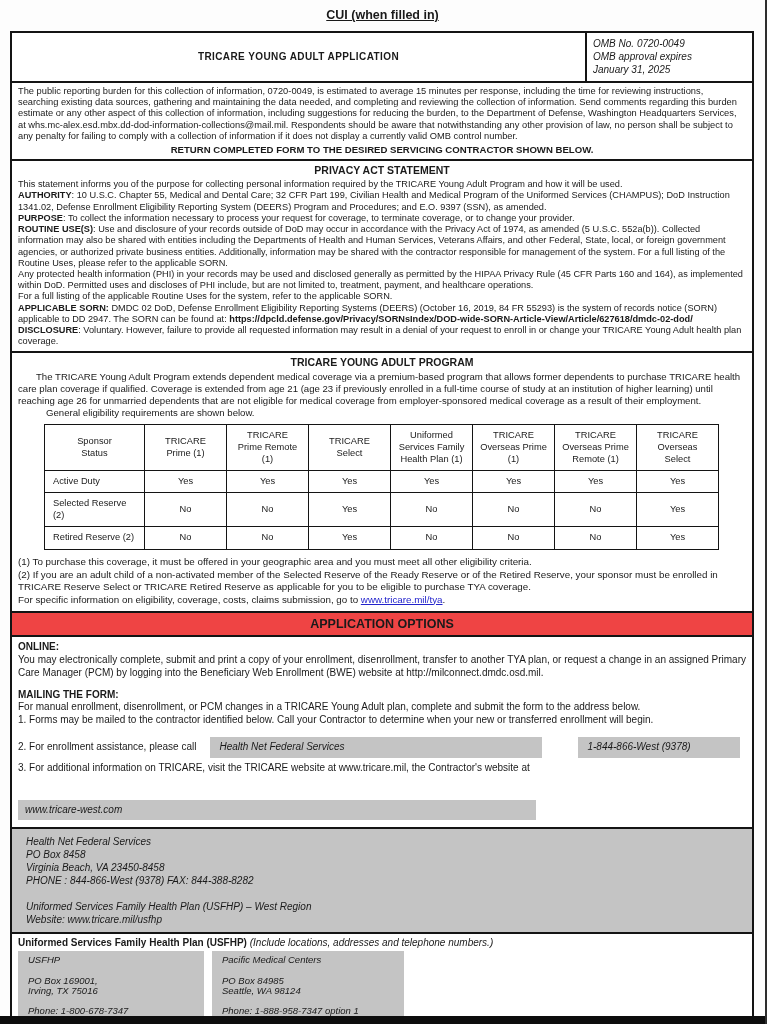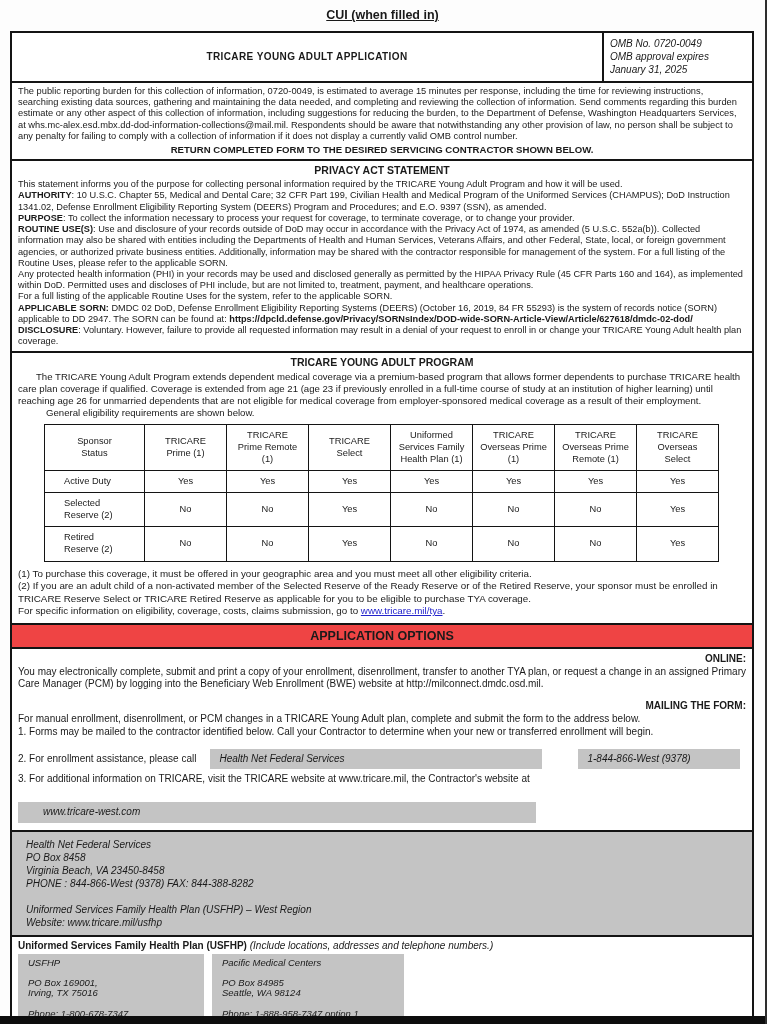--- a/index.html
+++ b/index.html
@@ -7,59 +7,59 @@
   .page { position:relative; width:767px; height:1024px; background:#fdfdfd; margin:0 auto;
           overflow:hidden; border-right:2px solid #2e2e2e; }
   .cui-top { text-align:center; font-weight:bold; font-size:12.5px; padding-top:8px;text-decoration:underline; }
 
   .form-box { margin:9px 11px 0 10px; border:2px solid #141414; background:#fff; }
 
   
   .title-row { display:flex; border-bottom:2px solid #141414; }
   .title-cell { flex:1; display:flex; align-items:center; justify-content:center;
                 font-weight:bold; font-size:10px; letter-spacing:.4px; padding:12px 0; }
-  .omb-cell { width:150px; border-left:2px solid #141414; font-style:italic; font-size:10px;
+  .omb-cell { width:167px; border-left:2px solid #141414; font-style:italic; font-size:10px;
               line-height:1.32; padding:4px 6px; white-space:pre-line; }
 
   
   .burden { border-bottom:2px solid #141414; padding:3px 6px 2px; font-size:9.3px; line-height:1.23; }
   .return-line { text-align:center; font-weight:bold; font-size:9.6px; padding:1px 0 2px; }
 
   
   .privacy { border-bottom:2px solid #141414; padding:2px 6px 3px; font-size:9.2px; line-height:1.22; }
   .sec-title { text-align:center; font-weight:bold; font-size:10.5px; padding:1px 0 2px; }
   .pline b { font-weight:bold; }
 
   
   .program { padding:2px 6px 5px; font-size:9.6px; line-height:1.25; }
   .program .indent { text-indent:18px; }
   .gen-line { margin-left:28px; }
 
   table.elig { border-collapse:collapse; margin:5px 0 6px 26px; font-size:9.3px; }
   table.elig th, table.elig td { border:1px solid #141414; text-align:center; vertical-align:middle; }
   table.elig thead th { font-weight:normal; white-space:pre-line; padding:4px 2px; height:46px; width:82px; line-height:1.3; }
   table.elig thead th.sponsor { width:100px; }
-  table.elig tbody th { font-weight:normal; text-align:left; padding:5px 19px; }
+  table.elig tbody th { font-weight:normal; text-align:left; padding:5px 8px; }
   table.elig tbody td { padding:5px 2px;margin-top:8px; }
 
   .notes { font-size:9.8px; line-height:1.28; }
   a.blue-link { color:#2323cc; text-decoration:underline; cursor:pointer; }
   .bold-url { font-weight:bold; }
 
   
   .options-bar { border-top:2px solid #141414; border-bottom:2px solid #141414; background:#ef4444;
                  text-align:center; font-weight:bold; font-size:12.5px; padding:4px 0; }
   .options { padding:4px 6px 7px; font-size:10px; line-height:1.28; }
-  .opt-label { font-weight:bold;text-align:right; }
+  .opt-label { font-weight:bold; }
   .spacer8 { height:9px; }
   .fill-field { background:#c4c4c4; font-style:italic; padding:2px 9px; font-size:10px; }
   .item2-row { display:flex; align-items:center; margin:10px 0 4px; }
   .item2-row .f1 { width:332px; margin-left:14px; padding:4px 9px; }
   .item2-row .f2 { width:162px; margin-left:36px; padding:4px 9px; }
-  .item3-field { width:518px; margin-top:16px; padding:4px 25px; }
+  .item3-field { width:518px; margin-top:25px; padding:4px 7px; }
 
   
   .contractor { border-top:2px solid #141414; background:#c4c4c4; font-style:italic; font-size:10px;
                 line-height:1.3; padding:6px 6px 6px 14px; white-space:pre-line; }
 
   
   .usfhp-head { border-top:2px solid #141414; padding:3px 6px; font-size:10px; background:#fff; }
   .usfhp-head b { font-weight:bold; }
   .usfhp-head i { font-style:italic; }
   .usfhp-row { display:flex; padding-left:6px; }

